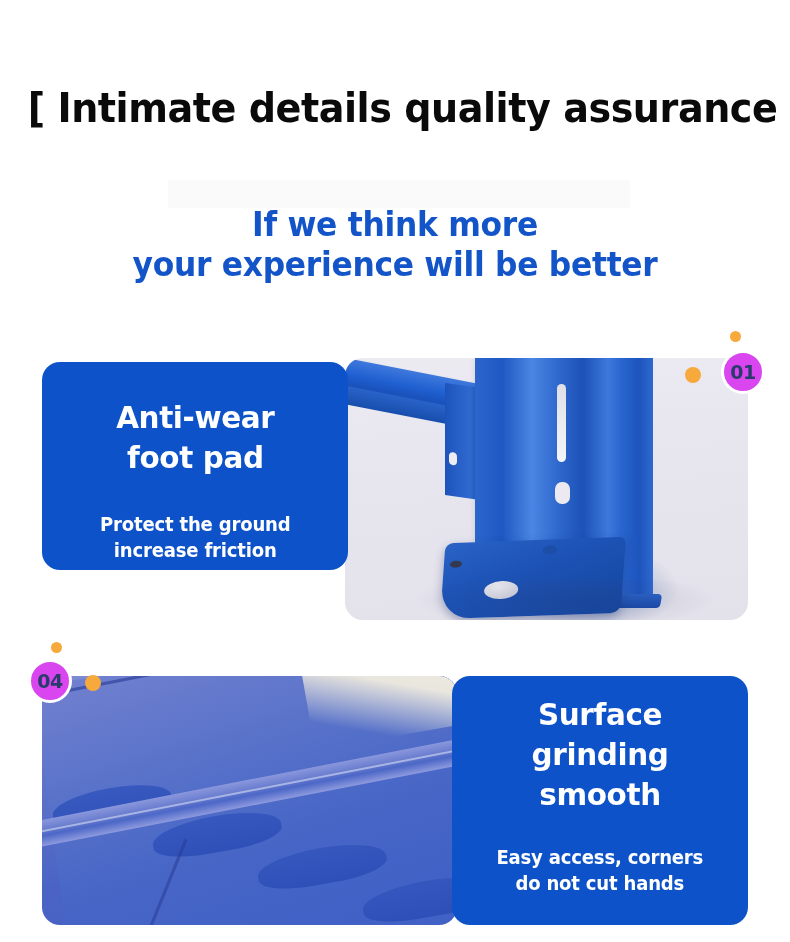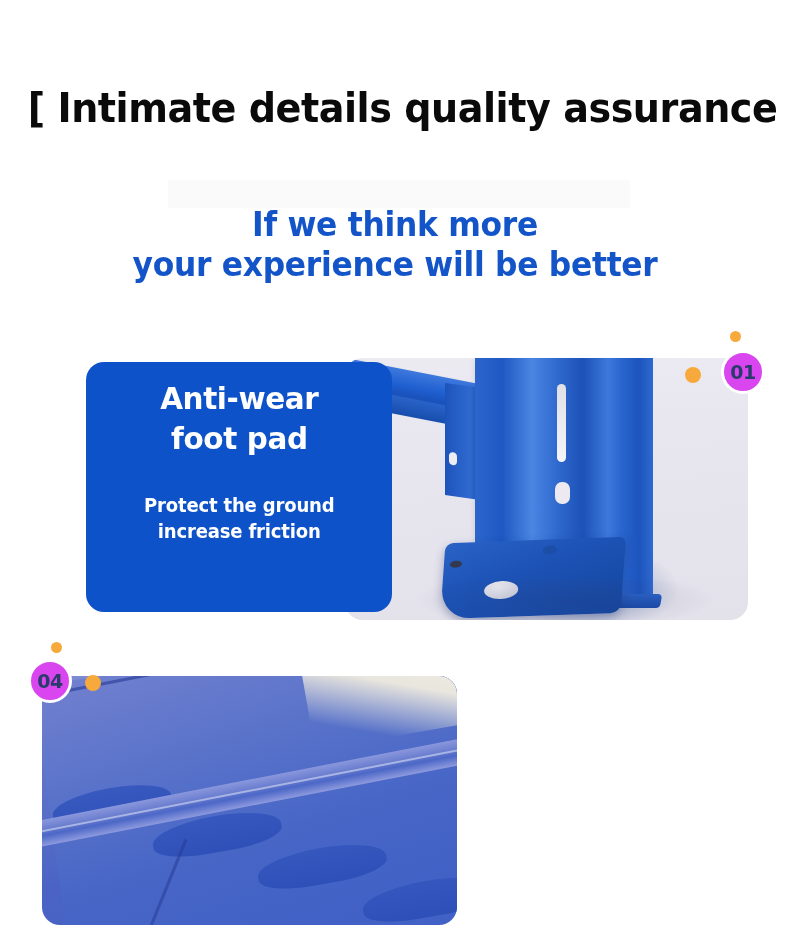--- a/index.html
+++ b/index.html
@@ -185,24 +185,23 @@
     border-radius: 4px;
     transform: skewX(-10deg);
   }
   #photo-one .floor-shadow {
     position: absolute;
     left: 70px; bottom: -10px; width: 300px; height: 50px;
     background: radial-gradient(ellipse at 50% 40%, rgba(40,60,120,0.22), rgba(40,60,120,0) 70%);
   }
 
   #panel-one {
-    left: 42px; top: 362px; width: 306px; height: 250px;
-    padding-top: 16px;
+    left: 42px; top: 362px; width: 306px; height: 208px;
+    padding-top: 35px;
     z-index: 3;
-    margin-left: 44px;
   }
   #panel-one .panel-title { font-size: 31px; line-height: 40px; }
   #panel-one .panel-sub { font-size: 19px; line-height: 26px; margin-top: 34px; }
 
   
   #photo-two {
     left: 42px; top: 676px; width: 415px; height: 249px;
     background: linear-gradient(160deg, #7b87d0 0%, #5f73c9 25%, #4a63c4 55%, #4161c6 100%);
   }
   #photo-two .sheet-top {
@@ -361,18 +360,29 @@
     <div class="wave w1"></div>
     <div class="wave w2"></div>
     <div class="wave w3"></div>
     <div class="wave w4"></div>
     <div class="rail"></div>
     <div class="rail-line"></div>
     <div class="diag-lower"></div>
     <div class="corner-light"></div>
   </div>
 
+  <div class="panel" id="panel-two">
+    <div class="panel-title">
+      <span>Surface</span><br>
+      <span>grinding</span><br>
+      <span>smooth</span>
+    </div>
+    <div class="panel-sub">
+      <span>Easy access, corners</span><br>
+      <span>do not cut hands</span>
+    </div>
+  </div>
 
   <div class="dot" id="dot-two-a"></div>
   <div class="dot" id="dot-two-b"></div>
   <div class="badge" id="badge-two">04</div>
 
 </div>
 
 </body></html>

